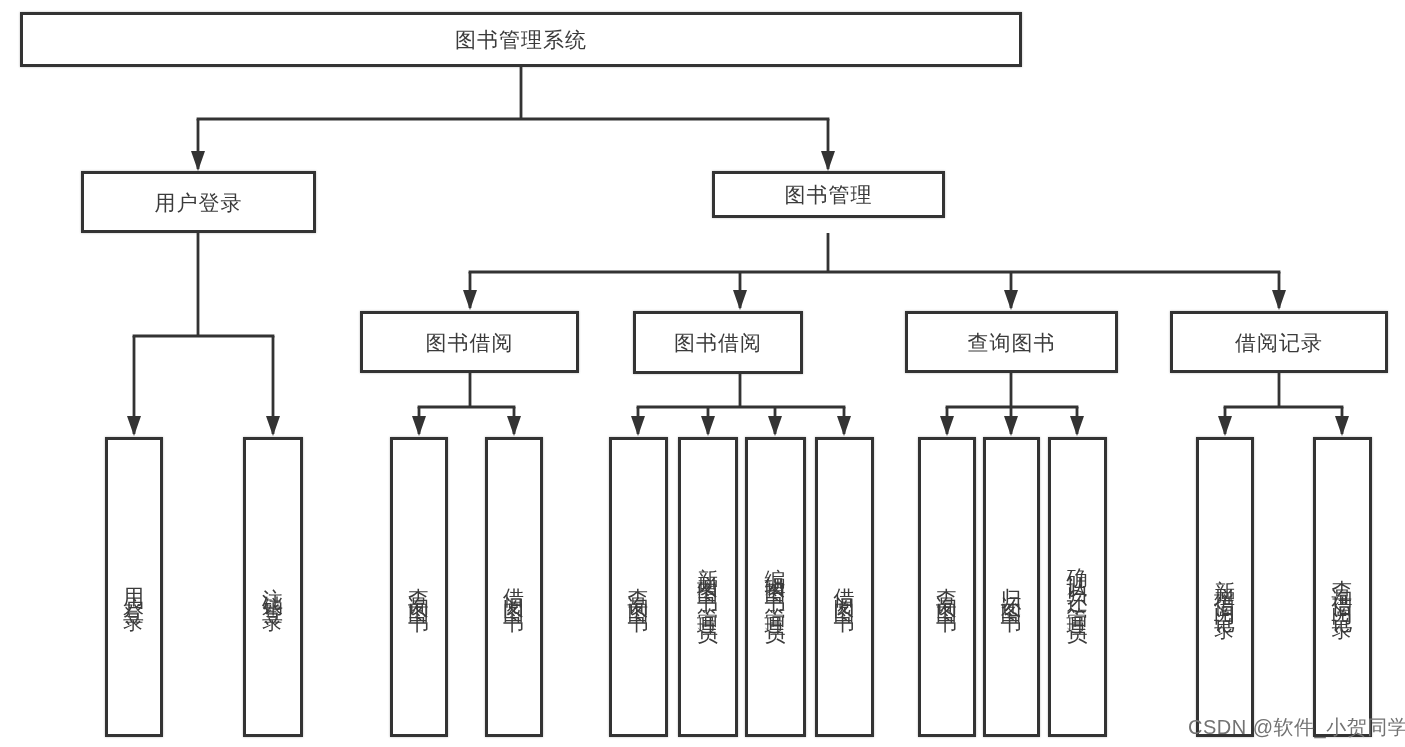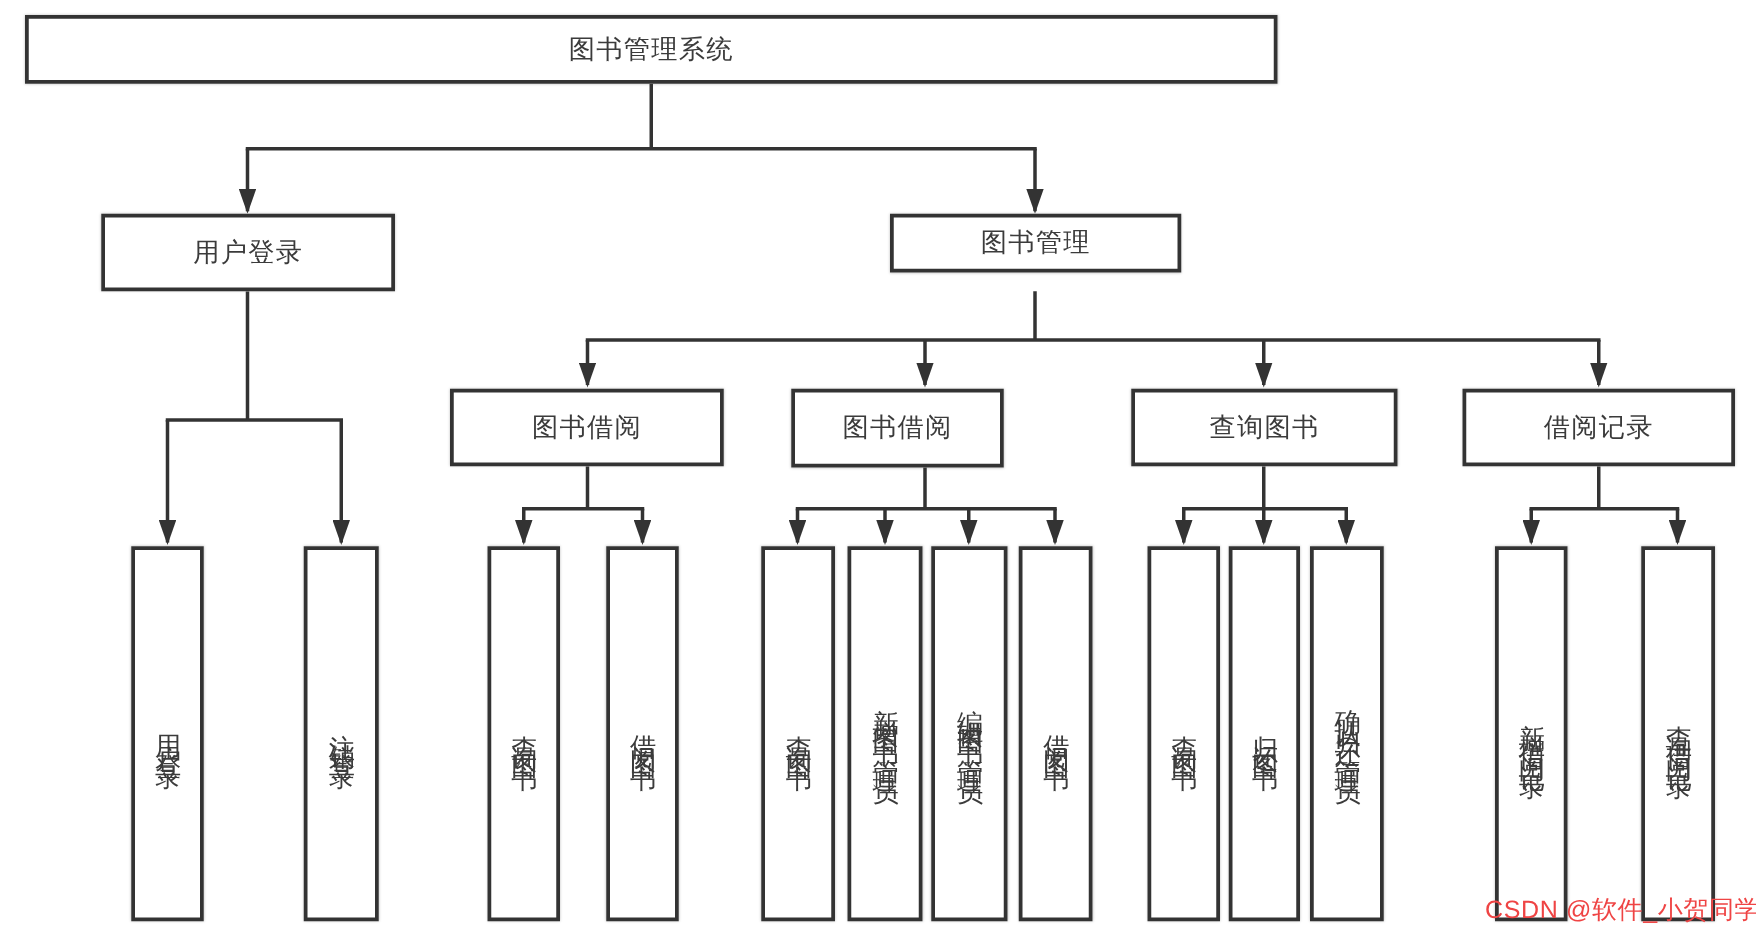--- a/index.html
+++ b/index.html
@@ -43,21 +43,21 @@
     line-height: 1;
     white-space: nowrap;
   }
   .watermark {
     position: absolute;
     left: 1188px;
     top: 714px;
     width: 215px;
     font-size: 20px;
     letter-spacing: 0.5px;
-    color: #ef4444;
+    color: #737373;
     white-space: nowrap;
     z-index: 2;
     text-align: center;
   }
 </style>
 </head>
 <body>
 
 <div id="canvas">
 

